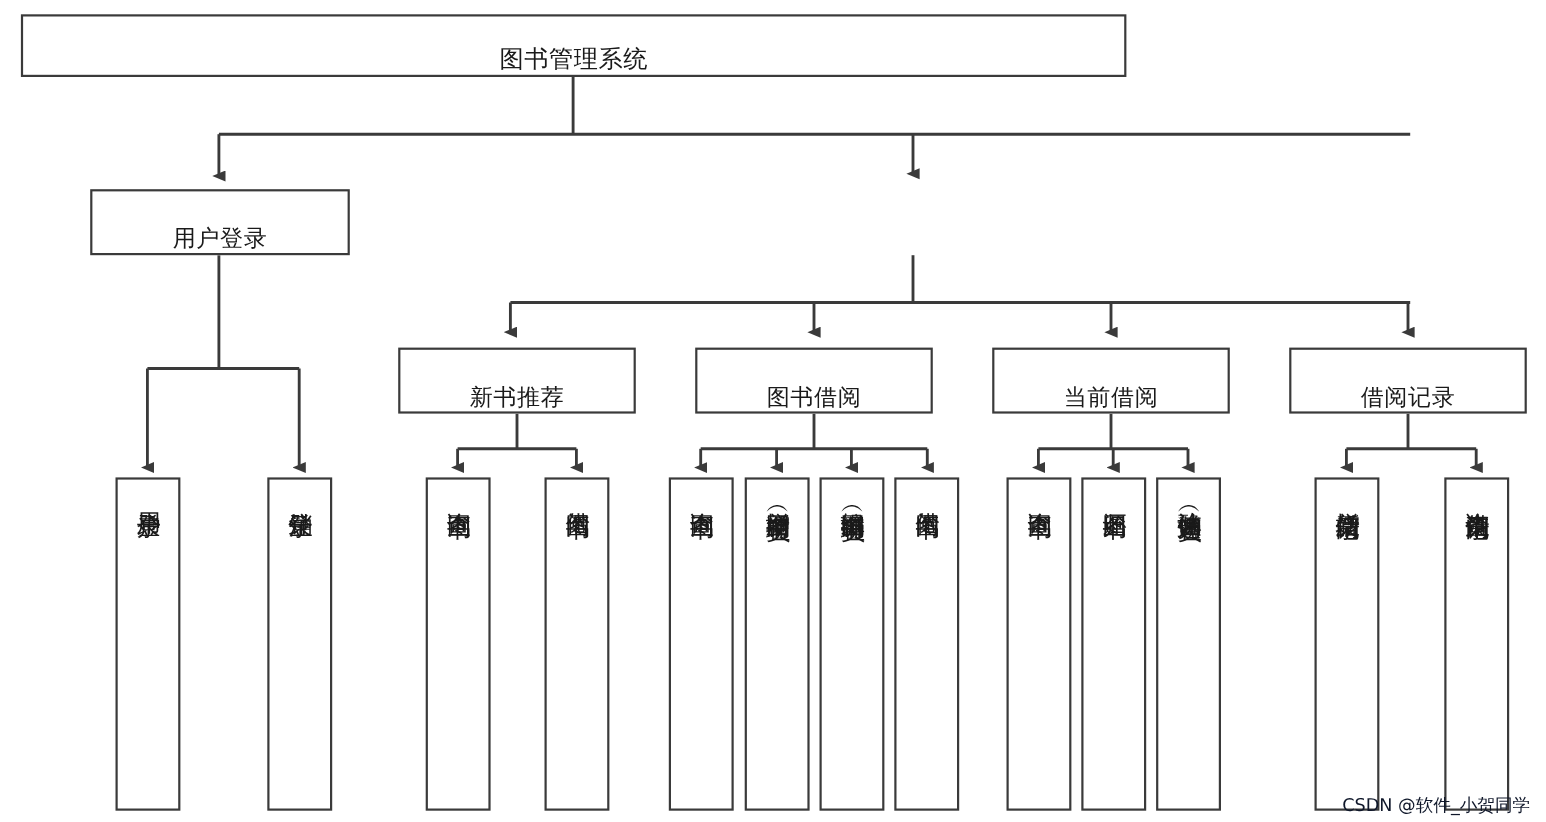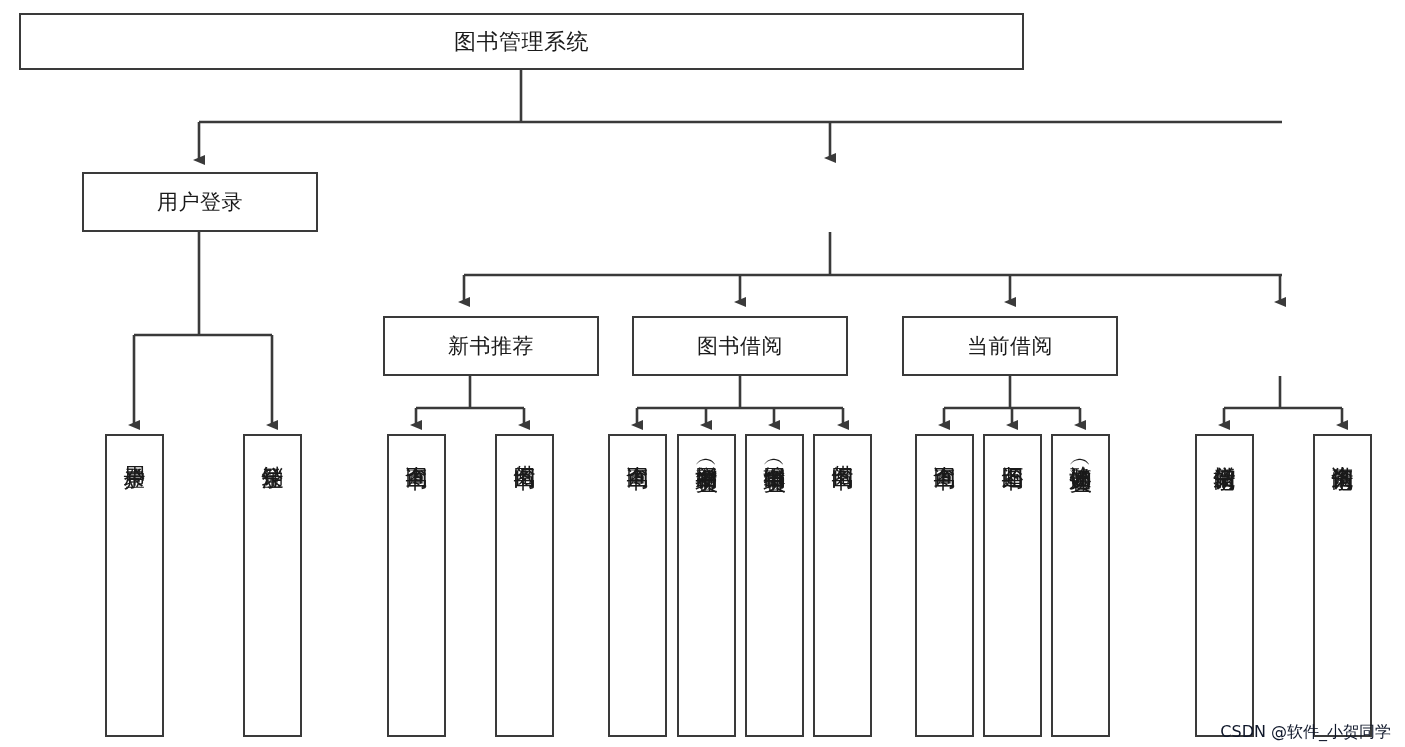--- a/index.html
+++ b/index.html
@@ -22,21 +22,21 @@
     top: 0;
     width: 1405px;
     height: 747px;
   }
   .node {
     position: absolute;
     box-sizing: border-box;
     border: 2px solid #3a3a3a;
     background: #ffffff;
     display: flex;
-    align-items: center;
+    align-items: flex-end;
     justify-content: center;
     color: #1a1a1a;
     z-index: 3;
   }
   .node .lbl {
     display: block;
     text-align: center;
     line-height: 1.18;
     letter-spacing: 0.5px;
   }
@@ -128,28 +128,31 @@
   </svg>
 
   <div class="node h root" style="left:19px; top:13px; width:1005px; height:57px;">
     <span class="lbl">图书管理系统</span>
   </div>
 
   <div class="node h" style="left:82px; top:172px; width:236px; height:60px;">
     <span class="lbl">用户登录</span>
   </div>
 
-  <div class="node h" style="left:362px; top:316px; width:216px; height:60px;margin-left:21px;">
+  <div class="node h" style="left:362px; top:316px; width:216px; height:60px;">
     <span class="lbl">新书推荐</span>
   </div>
   <div class="node h" style="left:632px; top:316px; width:216px; height:60px;">
     <span class="lbl">图书借阅</span>
   </div>
   <div class="node h" style="left:902px; top:316px; width:216px; height:60px;">
     <span class="lbl">当前借阅</span>
+  </div>
+  <div class="node h" style="left:1172px; top:316px; width:216px; height:60px;">
+    <span class="lbl">借阅记录</span>
   </div>
 
   <div class="node v" style="left:105px; top:434px; width:59px; height:303px;">
     <span class="lbl">用户登录</span>
   </div>
   <div class="node v" style="left:243px; top:434px; width:59px; height:303px;">
     <span class="lbl">注销登录</span>
   </div>
 
   <div class="node v" style="left:387px; top:434px; width:59px; height:303px;">

